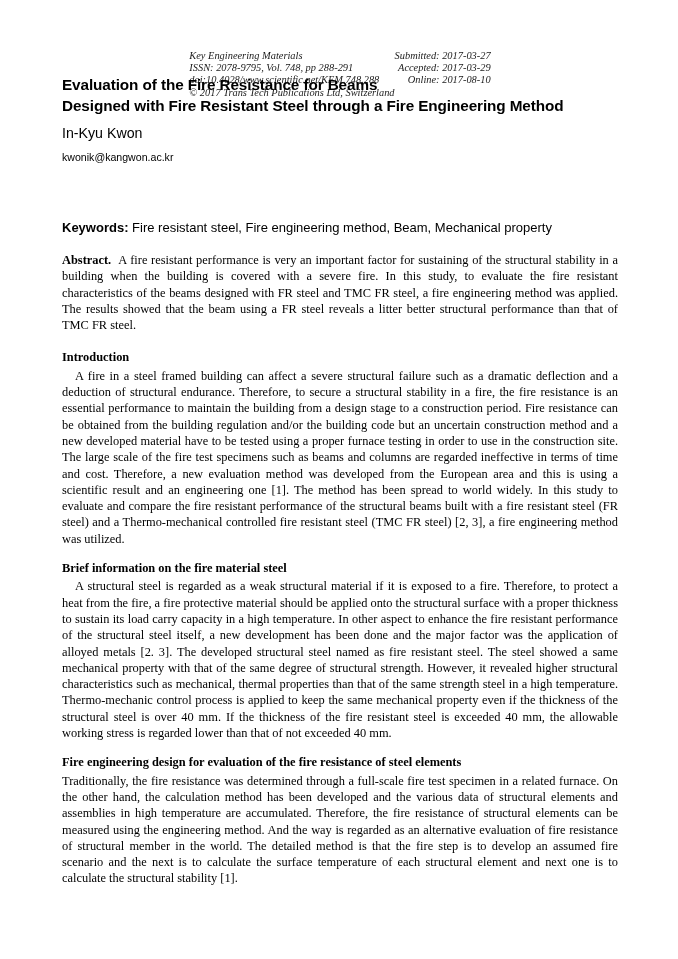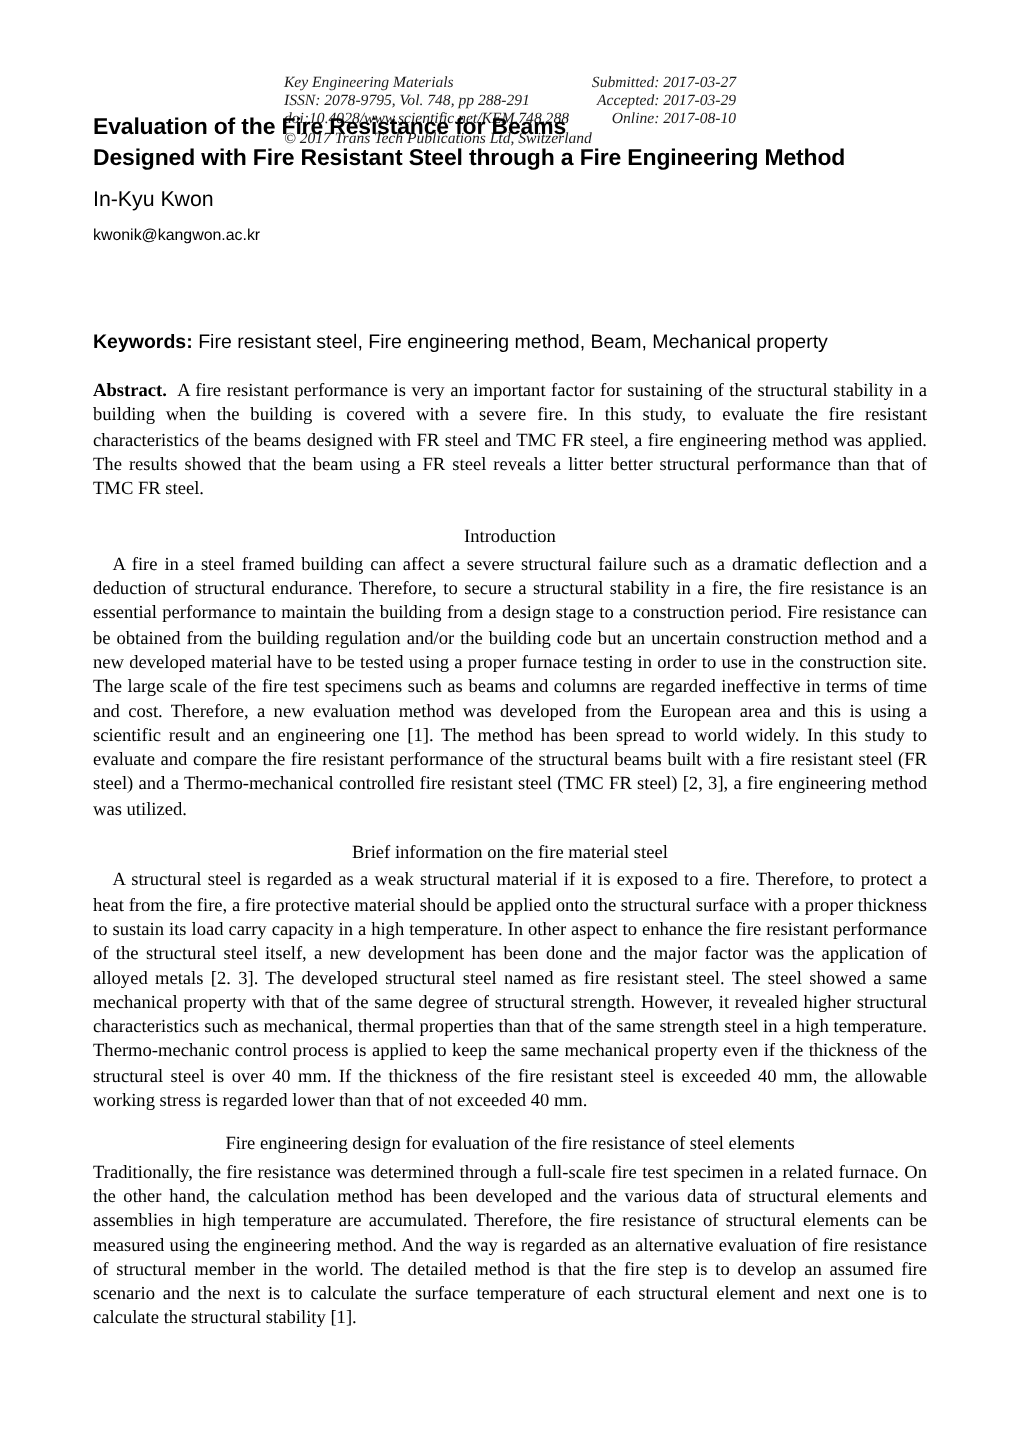--- a/index.html
+++ b/index.html
@@ -115,25 +115,25 @@
   }
   .abstract-par .ab-label {
     font-weight: bold;
   }
   .abstract-par .ab-gap {
     display: inline-block;
     width: 7px;
   }
 
   .section-head {
-    font-weight: normal;
+    font-weight: bold;
     font-size: 12.4px;
     line-height: 16.3px;
     margin: 0;
-    text-align: center;
+    text-align: left;
     margin-top: 16px;
   }
   .section-head.tight {
     margin-top: 13px;
   }
 
   .body-par {
     margin: 0;
     margin-top: 2px;
     text-align: justify;

